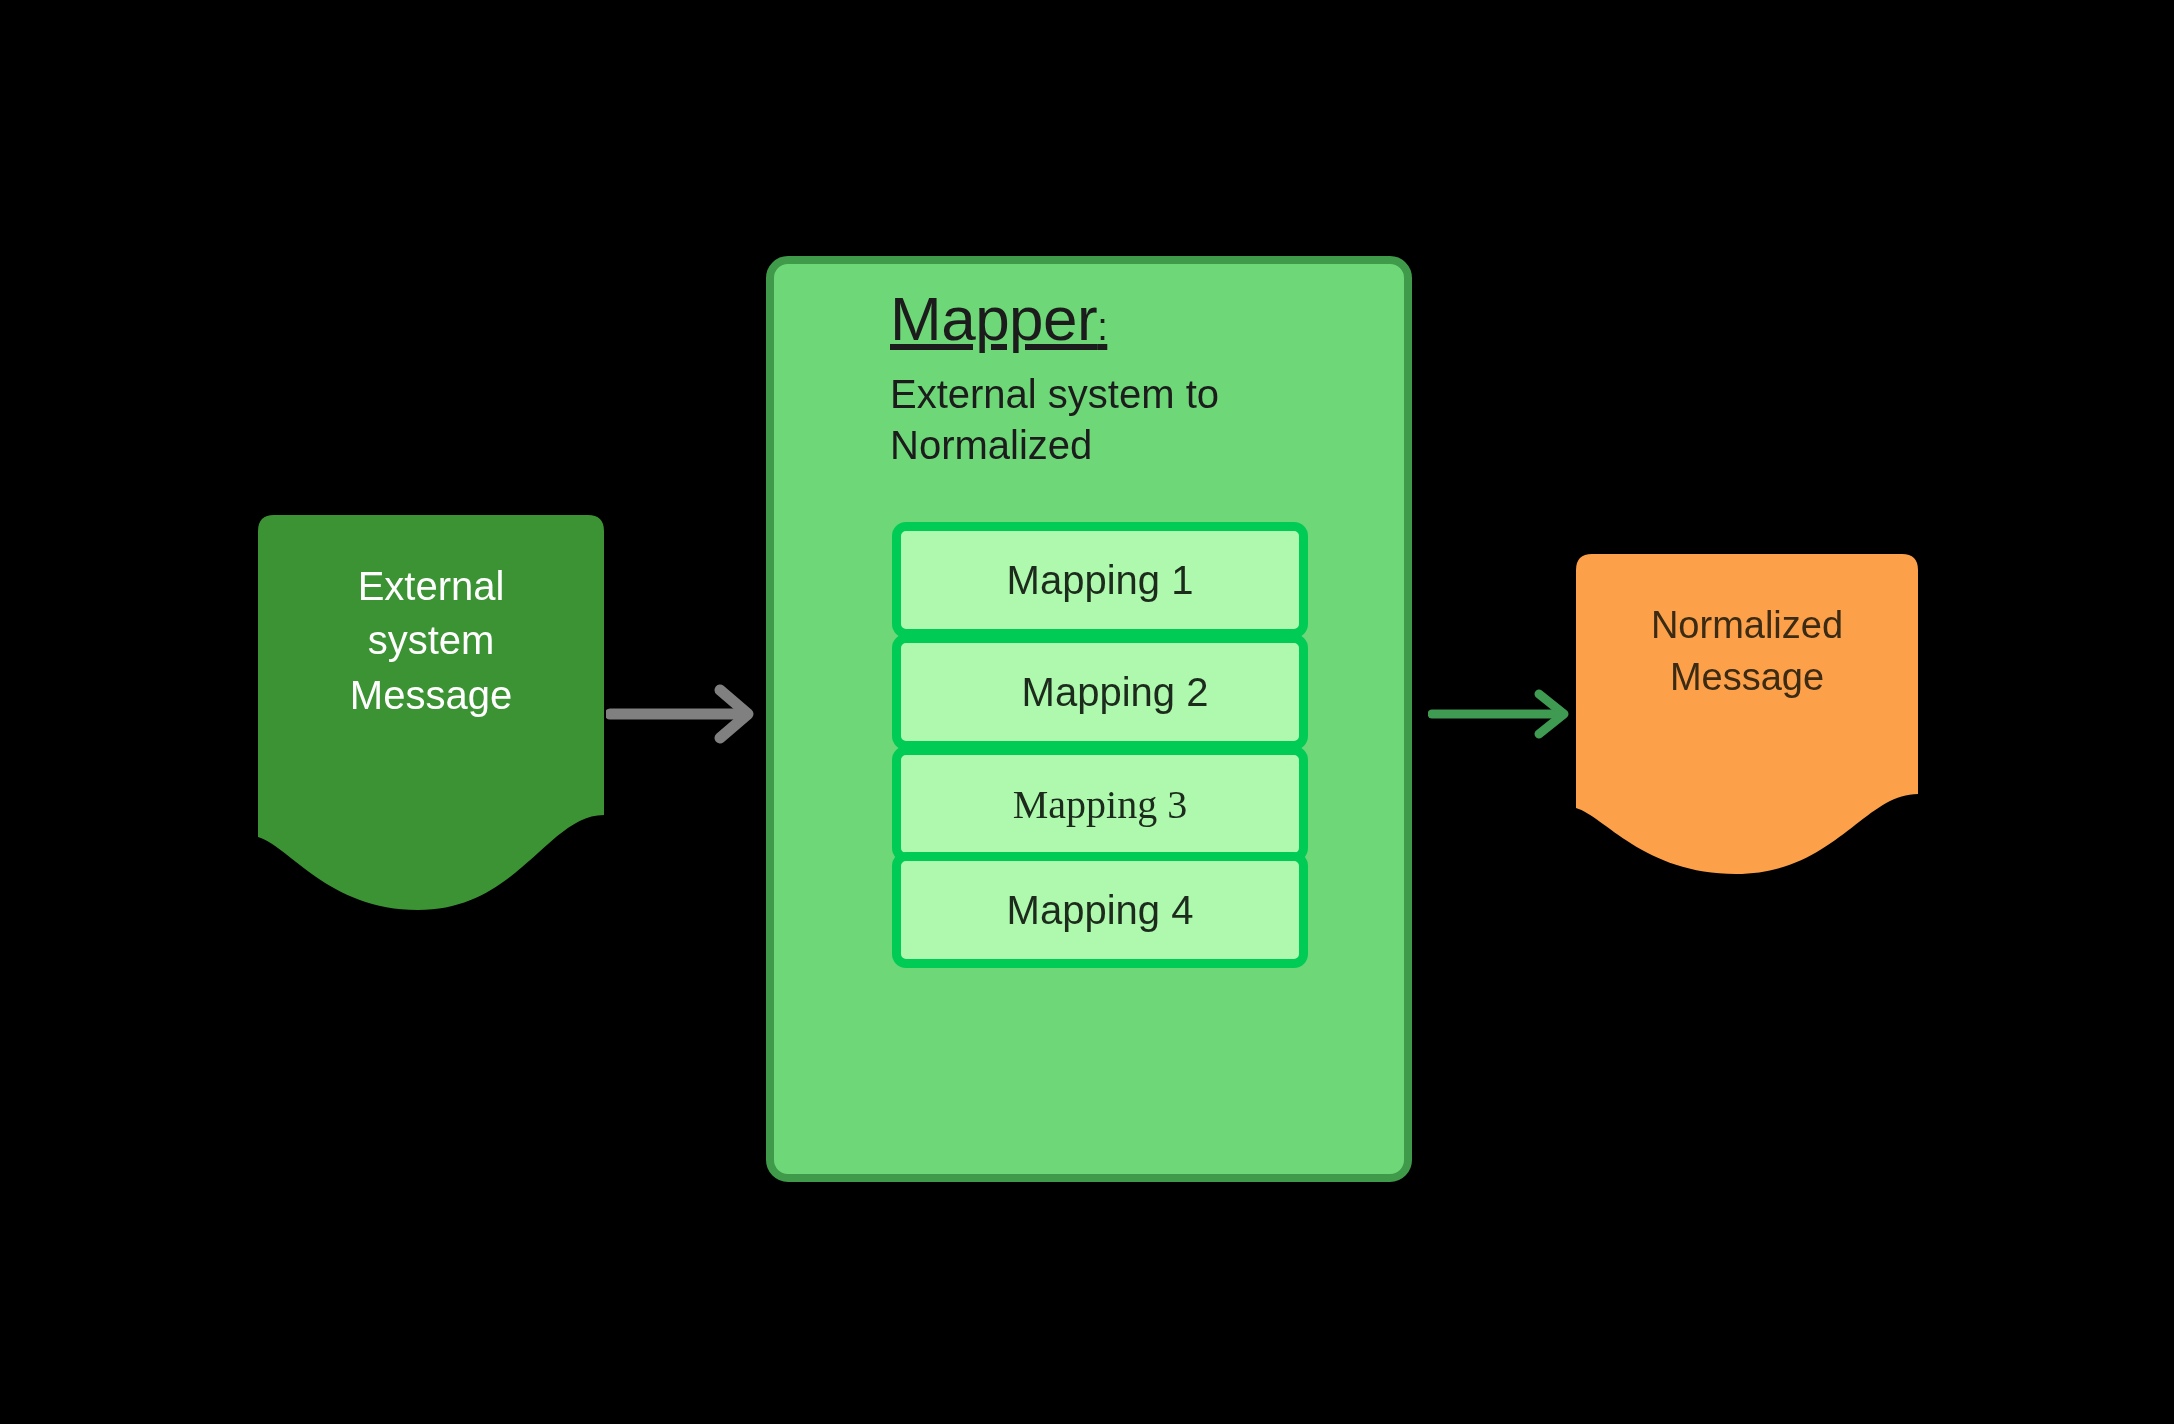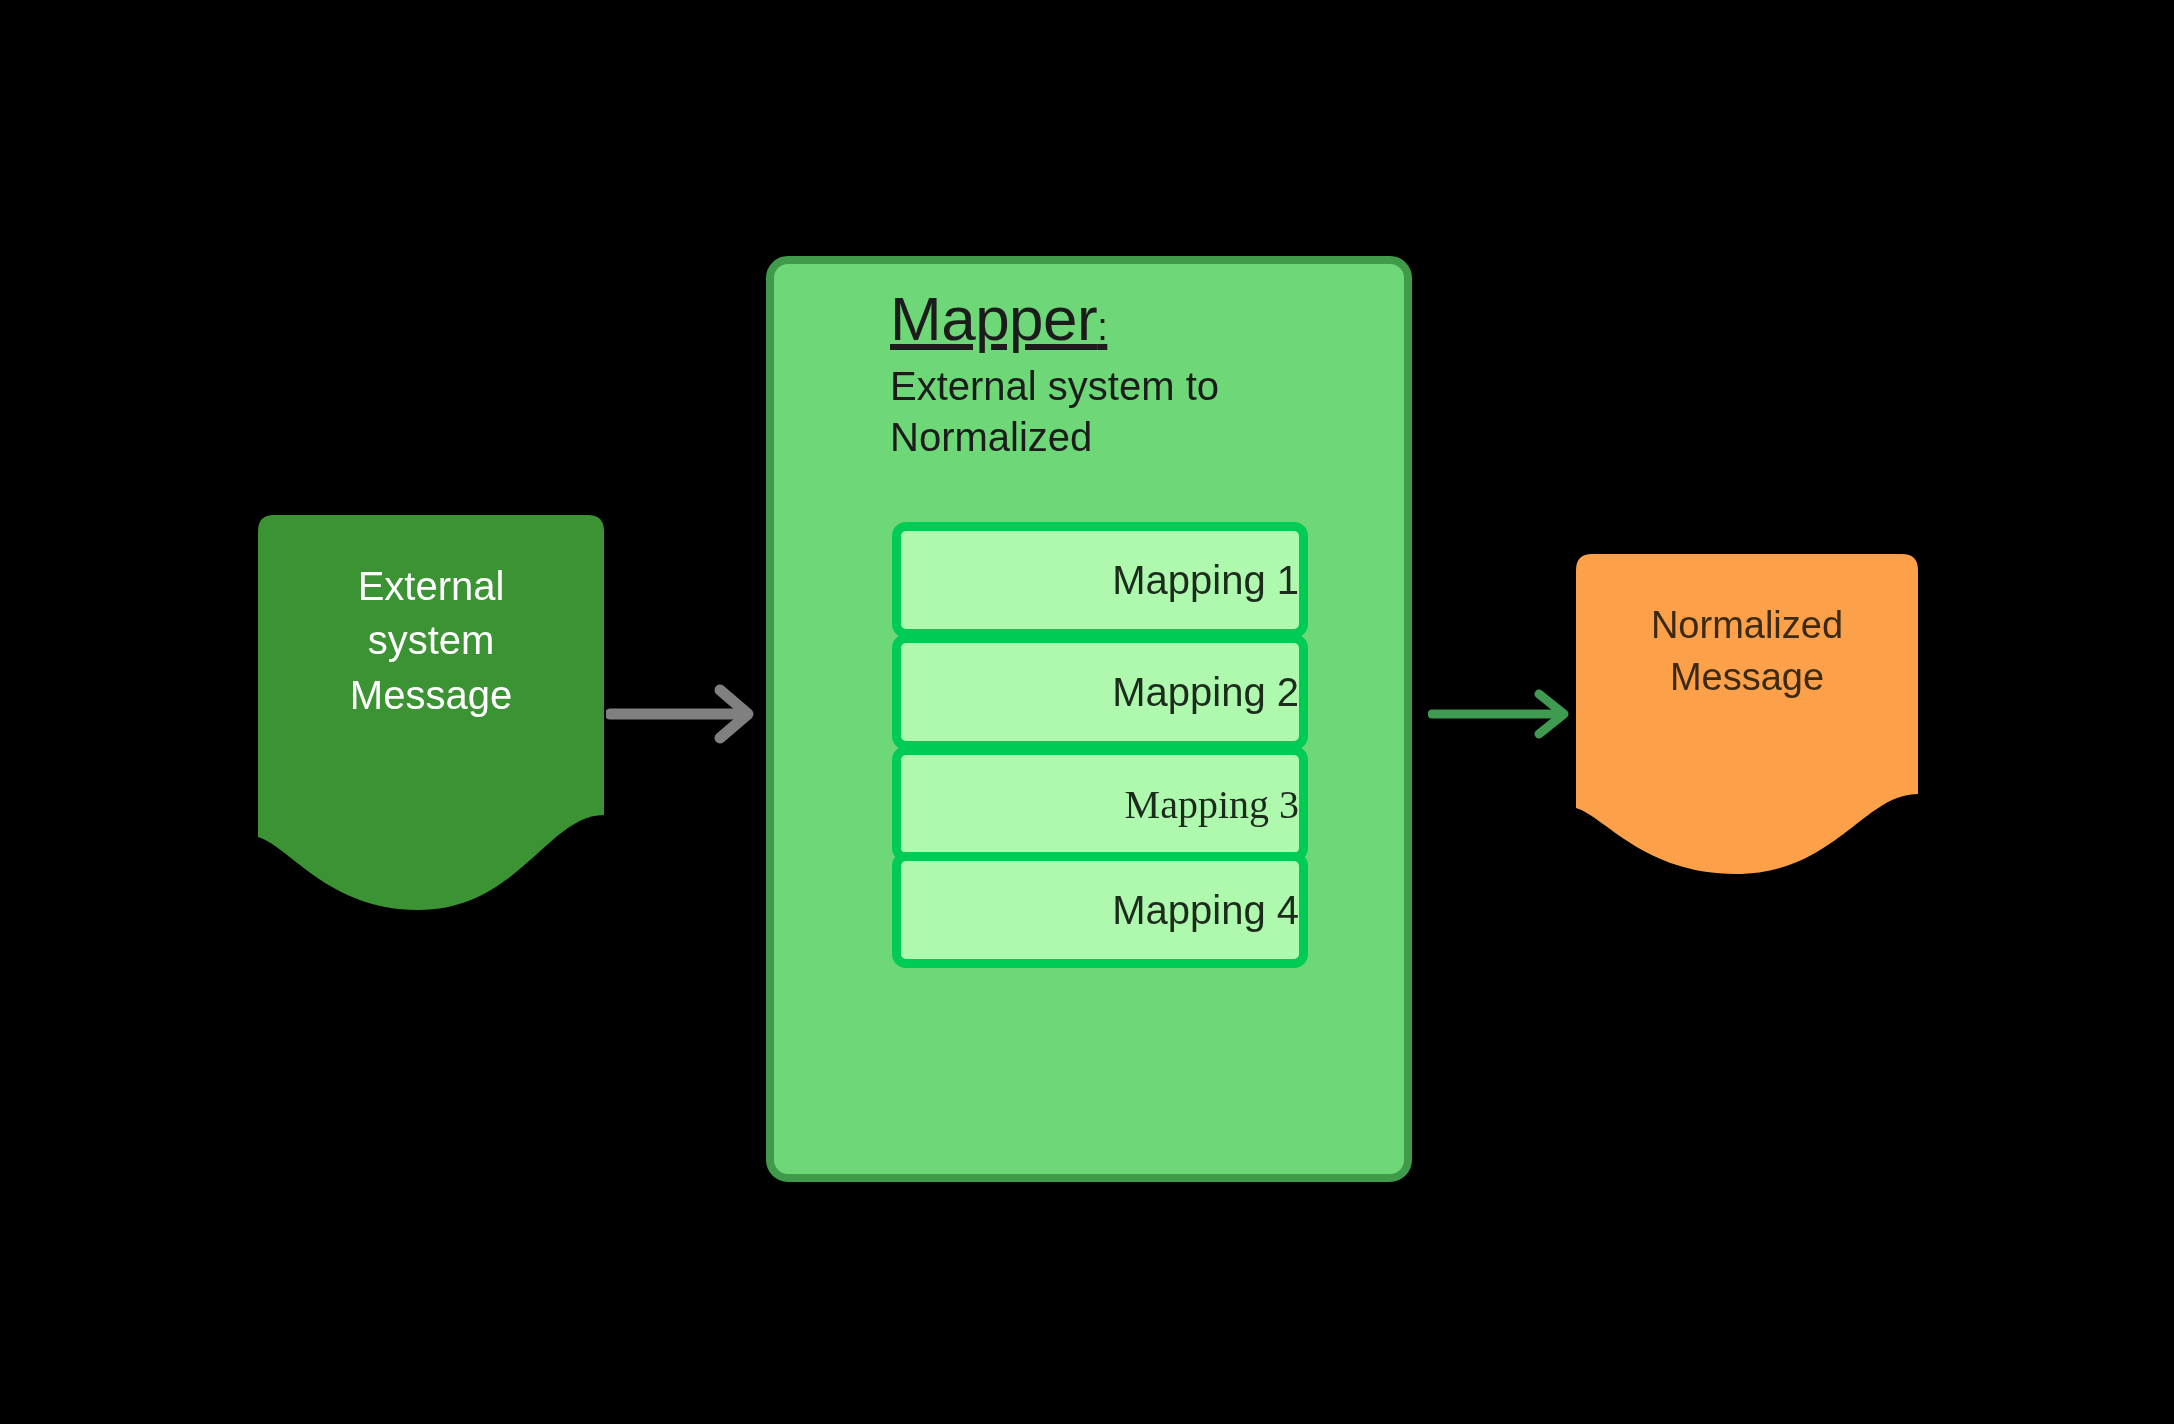--- a/index.html
+++ b/index.html
@@ -91,40 +91,40 @@
     font-size: 62px;
     line-height: 1.05;
     color: #1C1C1C;
     letter-spacing: -0.5px;
     text-decoration: underline;
   }
   #mapper-title .colon {
     font-size: 38px;
   }
   #mapper-subtitle {
-    margin-top: 10px;
+    margin-top: 18px;
     font-size: 40px;
     line-height: 1.28;
     color: #1C1C1C;
     white-space: pre-line;
   }
 
   
   .mapping-box {
     position: absolute;
     left: 118px;
     width: 416px;
     height: 116px;
     box-sizing: border-box;
     background: #AEF9AE;
     border: 9px solid #00CC55;
     border-radius: 14px;
     display: flex;
     align-items: center;
-    justify-content: flex-end;
+    justify-content: center;
   }
   .mapping-label {
     font-size: 40px;
     color: #1C2B1C;
   }
   #mapping-0 { top: 258px; }
   #mapping-1 { top: 370px; padding-left: 30px; }
   #mapping-2 { top: 482px; font-family: Liberation Serif, serif; }
   #mapping-3 { top: 588px; }
 

